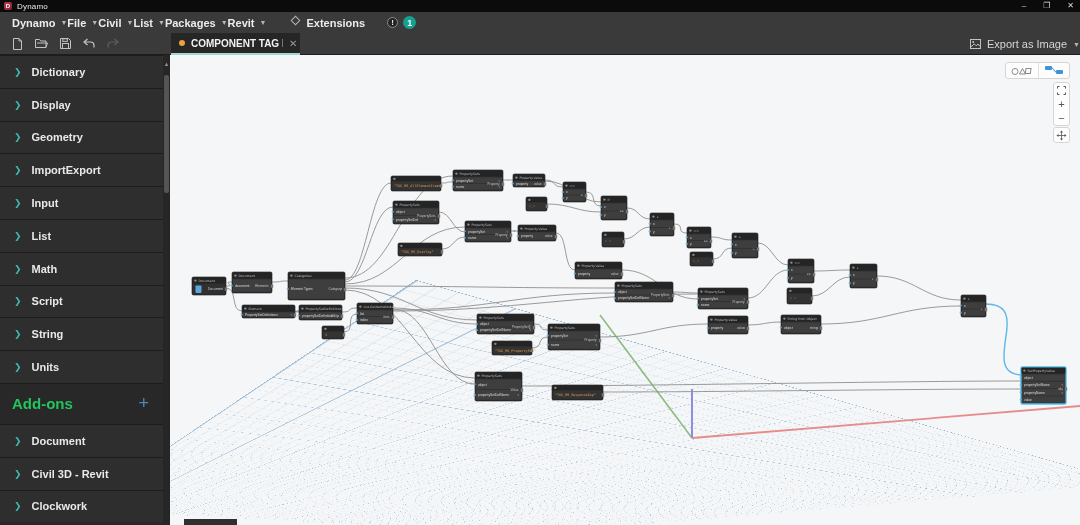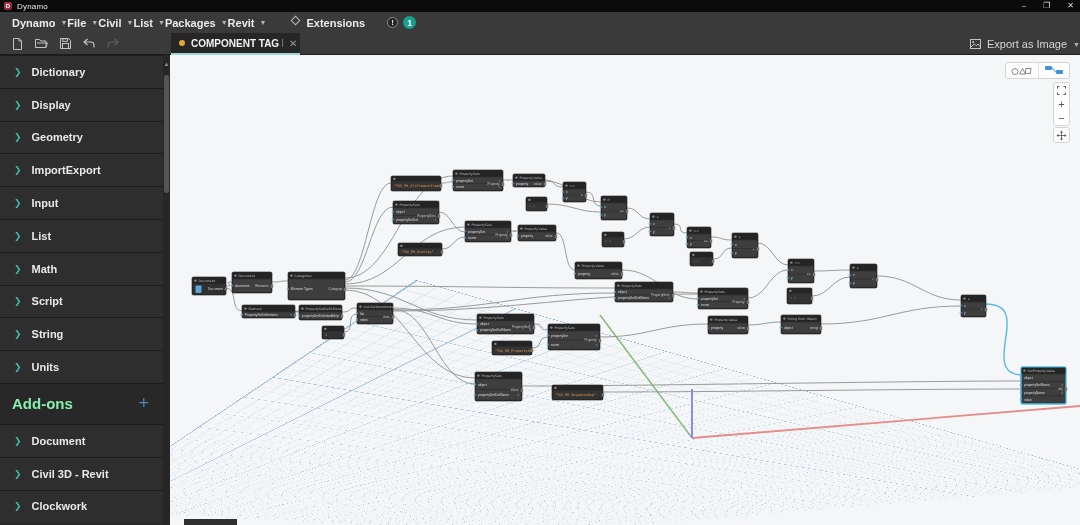--- a/index.html
+++ b/index.html
@@ -36,21 +36,21 @@
   .tab .tab-close{color:#9a9a9a;font-size:10px;margin-left:6px;}
   .export{position:absolute;right:0;top:0;height:22px;display:flex;align-items:center;color:#d6d6d6;font-size:11px;}
   .export svg{margin-right:6px;}
   .export .caret{margin-left:6px;}
   
   .sidebar{position:absolute;left:0;top:55px;width:163px;height:470px;background:#282828;overflow:hidden;}
   .side-item{height:32.8px;background:#2e2e2e;border-top:1px solid #1c1c1c;display:flex;align-items:center;
     color:#e9e9e9;font-size:11px;font-weight:600;cursor:default;}
   .side-item .chev{color:#3cb8ae;font-size:9px;font-weight:bold;margin-left:14px;margin-right:10px;}
   .addons-head{height:41px;display:flex;align-items:center;border-top:1px solid #1c1c1c;background:#282828;}
-  .addons-head .ah-label{color:#86efac;font-size:15px;font-weight:600;margin-left:12px;flex:1;}
+  .addons-head .ah-label{color:#22c55e;font-size:15px;font-weight:600;margin-left:12px;flex:1;}
   .addons-head .plus{color:#4d87b8;font-size:18px;font-weight:300;margin-right:14px;}
   .side-scroll{position:absolute;left:163px;top:55px;width:7px;height:470px;background:#262626;}
   .side-scroll .up{position:absolute;left:0;top:6px;width:7px;text-align:center;color:#8f8f8f;font-size:6px;}
   .side-scroll .thumb{position:absolute;left:1px;top:20px;width:5px;height:118px;background:#555;border-radius:2px;}
   
   .canvas{position:absolute;left:170px;top:55px;width:910px;height:470px;background:#f5f6f7;overflow:hidden;
     perspective:none;}
   .plane{position:absolute;left:246px;top:225px;width:2600px;height:2600px;transform-origin:0 0;
     transform:perspective(620px) rotateX(-64deg) rotateZ(33deg);
     border-top:1.5px solid rgba(140,175,205,.85);border-left:1.5px solid rgba(140,175,205,.85);

